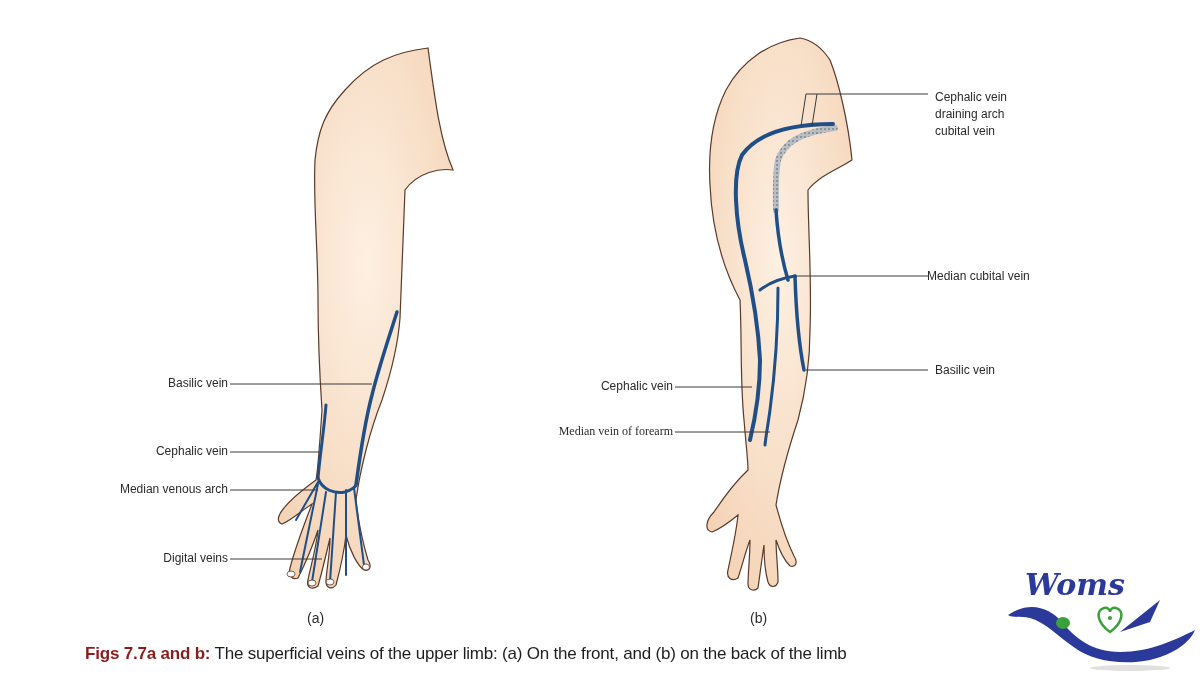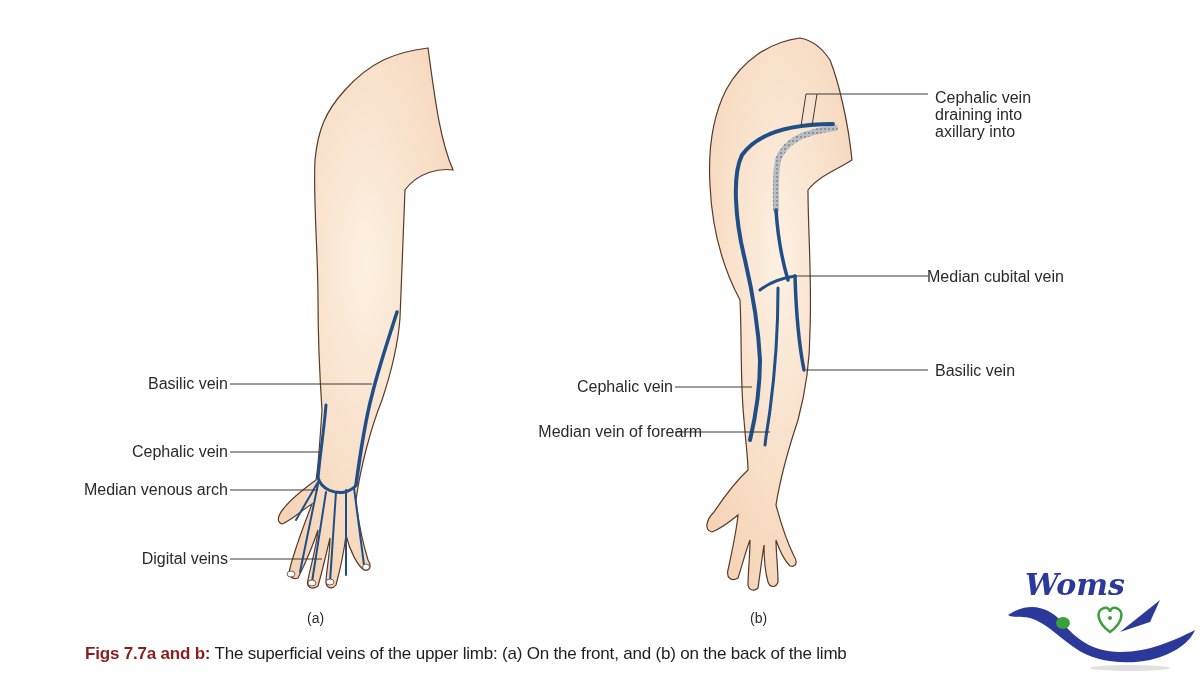--- a/index.html
+++ b/index.html
@@ -1,18 +1,18 @@
 <!DOCTYPE html>
 <html><head>
 <meta charset="utf-8">
 <style>
   html, body { margin:0; padding:0; background:#ffffff; }
   body { width:1200px; height:675px; position:relative; overflow:hidden; font-family:"Liberation Sans", sans-serif; }
   svg.art { position:absolute; left:0; top:0; }
-  .lbl { position:absolute; font-size:16px; color:#2a2a2a; white-space:nowrap; line-height:17px; }
+  .lbl { position:absolute; font-size:12px; color:#2a2a2a; white-space:nowrap; line-height:17px; }
   .lbl.right { text-align:right; }
   .panel-tag { position:absolute; font-size:14px; color:#2a2a2a; }
   .caption { position:absolute; left:85px; top:644px; font-size:17px; color:#1e1e1e; white-space:nowrap; letter-spacing:-0.2px; }
   .caption .fig { color:#8a1c1c; font-weight:bold; }
   .logo { position:absolute; left:1000px; top:560px; width:200px; height:115px; }
 </style>
 </head>
 <body>
 
 <svg class="art" width="1200" height="675" viewBox="0 0 1200 675">
@@ -108,26 +108,26 @@
     </g>
   </g>
 </svg>
 
 <div class="lbl right" style="right:972px; top:375px;">Basilic vein</div>
 <div class="lbl right" style="right:972px; top:443px;">Cephalic vein</div>
 <div class="lbl right" style="right:972px; top:481px;">Median venous arch</div>
 <div class="lbl right" style="right:972px; top:550px;margin-left:40px;">Digital veins</div>
 
 <div class="lbl right" style="right:527px; top:378px;">Cephalic vein</div>
-<div class="lbl right" style="right:498px; top:423px;">Median vein of forearm</div>
+<div class="lbl right" style="right:527px; top:423px;font-family:Liberation Serif, serif;">Median vein of forearm</div>
 
 <div class="lbl" style="left:935px; top:89px;">
   <div>Cephalic vein</div>
-  <div>draining into</div>
-  <div>axillary into</div>
+  <div>draining arch</div>
+  <div>cubital vein</div>
 </div>
 <div class="lbl" style="left:927px; top:268px;">Median cubital vein</div>
 <div class="lbl" style="left:935px; top:362px;">Basilic vein</div>
 
 <div class="panel-tag" style="left:307px; top:610px;">(a)</div>
 <div class="panel-tag" style="left:750px; top:610px;">(b)</div>
 
 <div class="caption">
   <span class="fig">Figs 7.7a and b:</span>
   <span>The superficial veins of the upper limb: (a) On the front, and (b) on the back of the limb</span>

